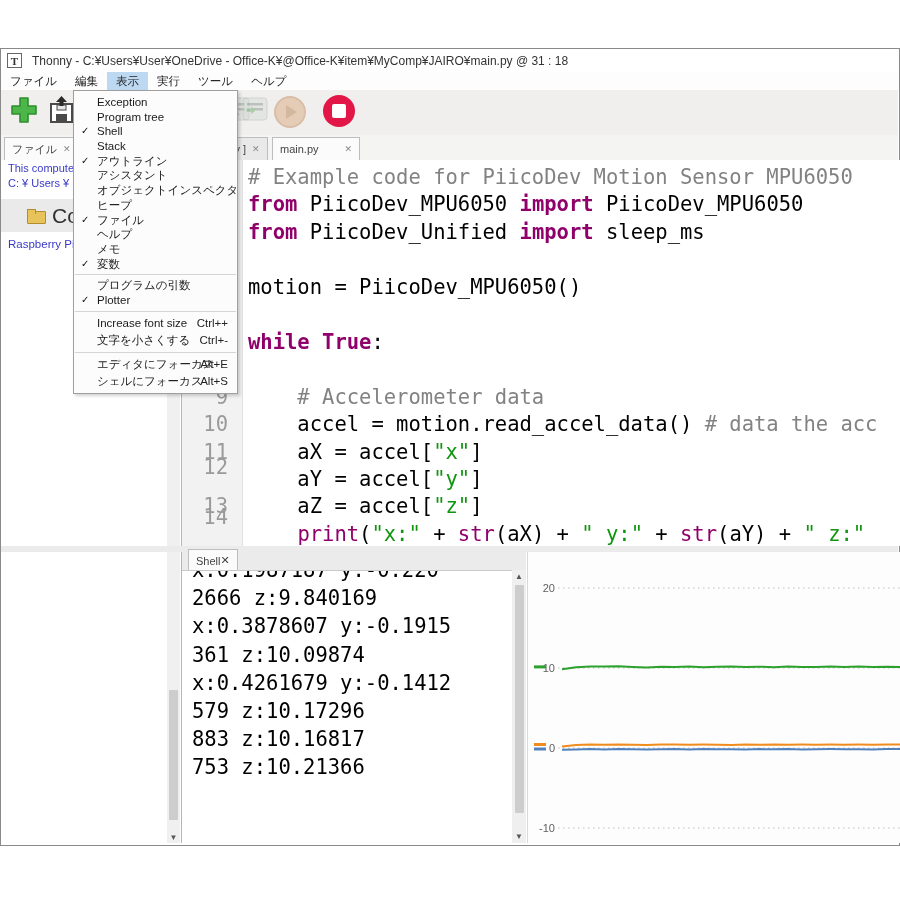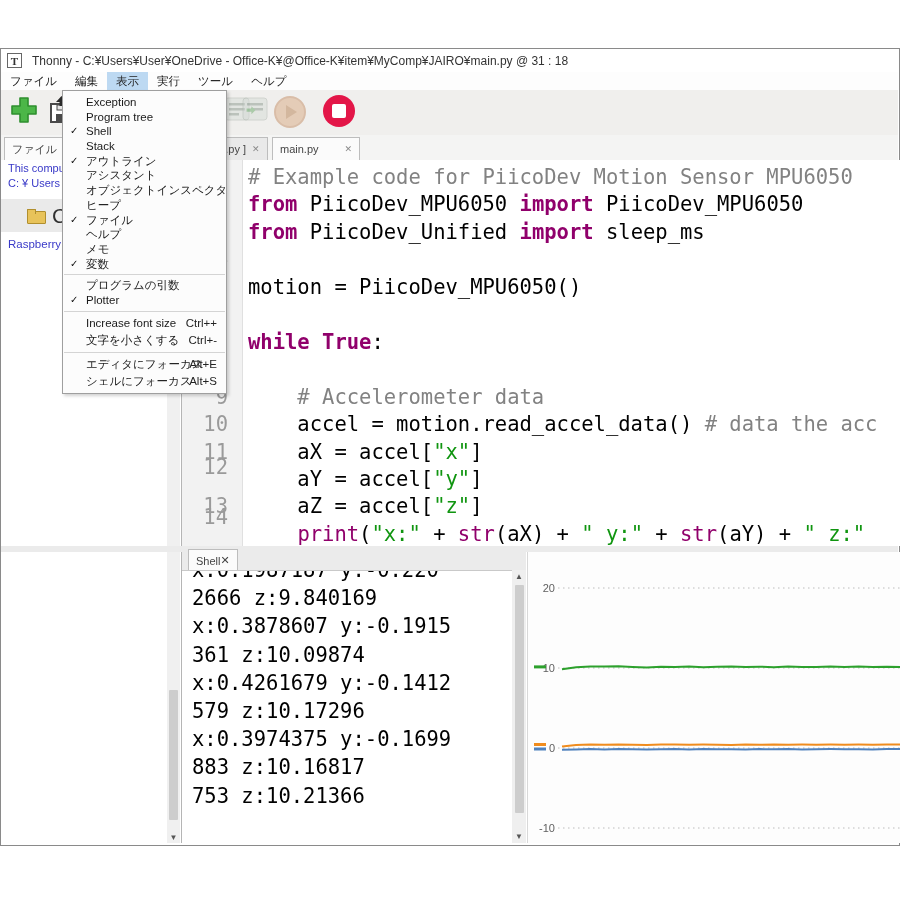--- a/index.html
+++ b/index.html
@@ -49,21 +49,21 @@
   
   #shell-tabstrip{left:182px;top:548px;width:344px;height:22px;background:#ebebeb;z-index:1;}
   #shell-tab{position:absolute;left:6px;top:1px;height:21px;border:1px solid #bdbdbd;border-bottom:none;background:#fbfbfb;
        font-size:11px;color:#444;display:flex;align-items:center;padding:0 7px;}
   #shell-body{left:182px;top:570px;width:330px;height:273px;background:#fff;border-top:1px solid #c9c9c9;z-index:1;overflow:hidden;}
   .sline{font-family:"DejaVu Sans Mono",monospace;font-size:20.5px;line-height:28.2px;color:#000;white-space:pre;margin-left:10px;}
   #shell-scrollbar{left:512px;top:570px;width:14px;height:273px;z-index:1;}
   
   #plotter{left:527px;top:552px;width:373px;height:291px;background:#fdfdfd;border-left:1px solid #d8d8d8;z-index:1;}
   
-  #view-menu{left:62px;top:90px;width:163px;background:#fcfcfc;border:1px solid #9f9f9f;z-index:50;
+  #view-menu{left:73px;top:90px;width:163px;background:#fcfcfc;border:1px solid #9f9f9f;z-index:50;
              box-shadow:2px 2px 3px rgba(0,0,0,0.18);padding:4px 0 3px 0;}
   .vm-item{position:relative;height:14.7px;font-size:11.5px;color:#1a1a1a;line-height:14.7px;white-space:nowrap;}
   .vm-item.tall{height:17px;line-height:17px;}
   .vm-check{position:absolute;left:7px;top:0;font-size:10px;color:#111;}
   .vm-label{position:absolute;left:23px;top:0;}
   .vm-shortcut{position:absolute;right:9px;top:0;color:#222;}
   .menu-sep{height:1px;background:#d4d4d4;margin:3px 1px;}
 </style>
 </head>
 <body>
@@ -196,21 +196,20 @@
   </div>
 </div>
 
 <div class="abs" id="shell-body">
     <div class="sline" style="margin-top: -15px;">x:0.1987187 y:-0.220</div>
     <div class="sline">2666 z:9.840169</div>
     <div class="sline">x:0.3878607 y:-0.1915</div>
     <div class="sline">361 z:10.09874</div>
     <div class="sline">x:0.4261679 y:-0.1412</div>
     <div class="sline">579 z:10.17296</div>
-    <div class="sline">x:0.3974375 y:-0.1699</div>
     <div class="sline">883 z:10.16817</div>
     <div class="sline">753 z:10.21366</div>
   </div>
 
 <div class="abs vscroll" id="shell-scrollbar" style="background:#efefef;">
   <span class="arr" style="top:2px;width:14px;">▲</span>
   <div class="thumb" style="top:15px;height:228px;left:2.5px;"></div>
   <span class="arr" style="bottom:2px;width:14px;">▼</span>
 </div>
 

